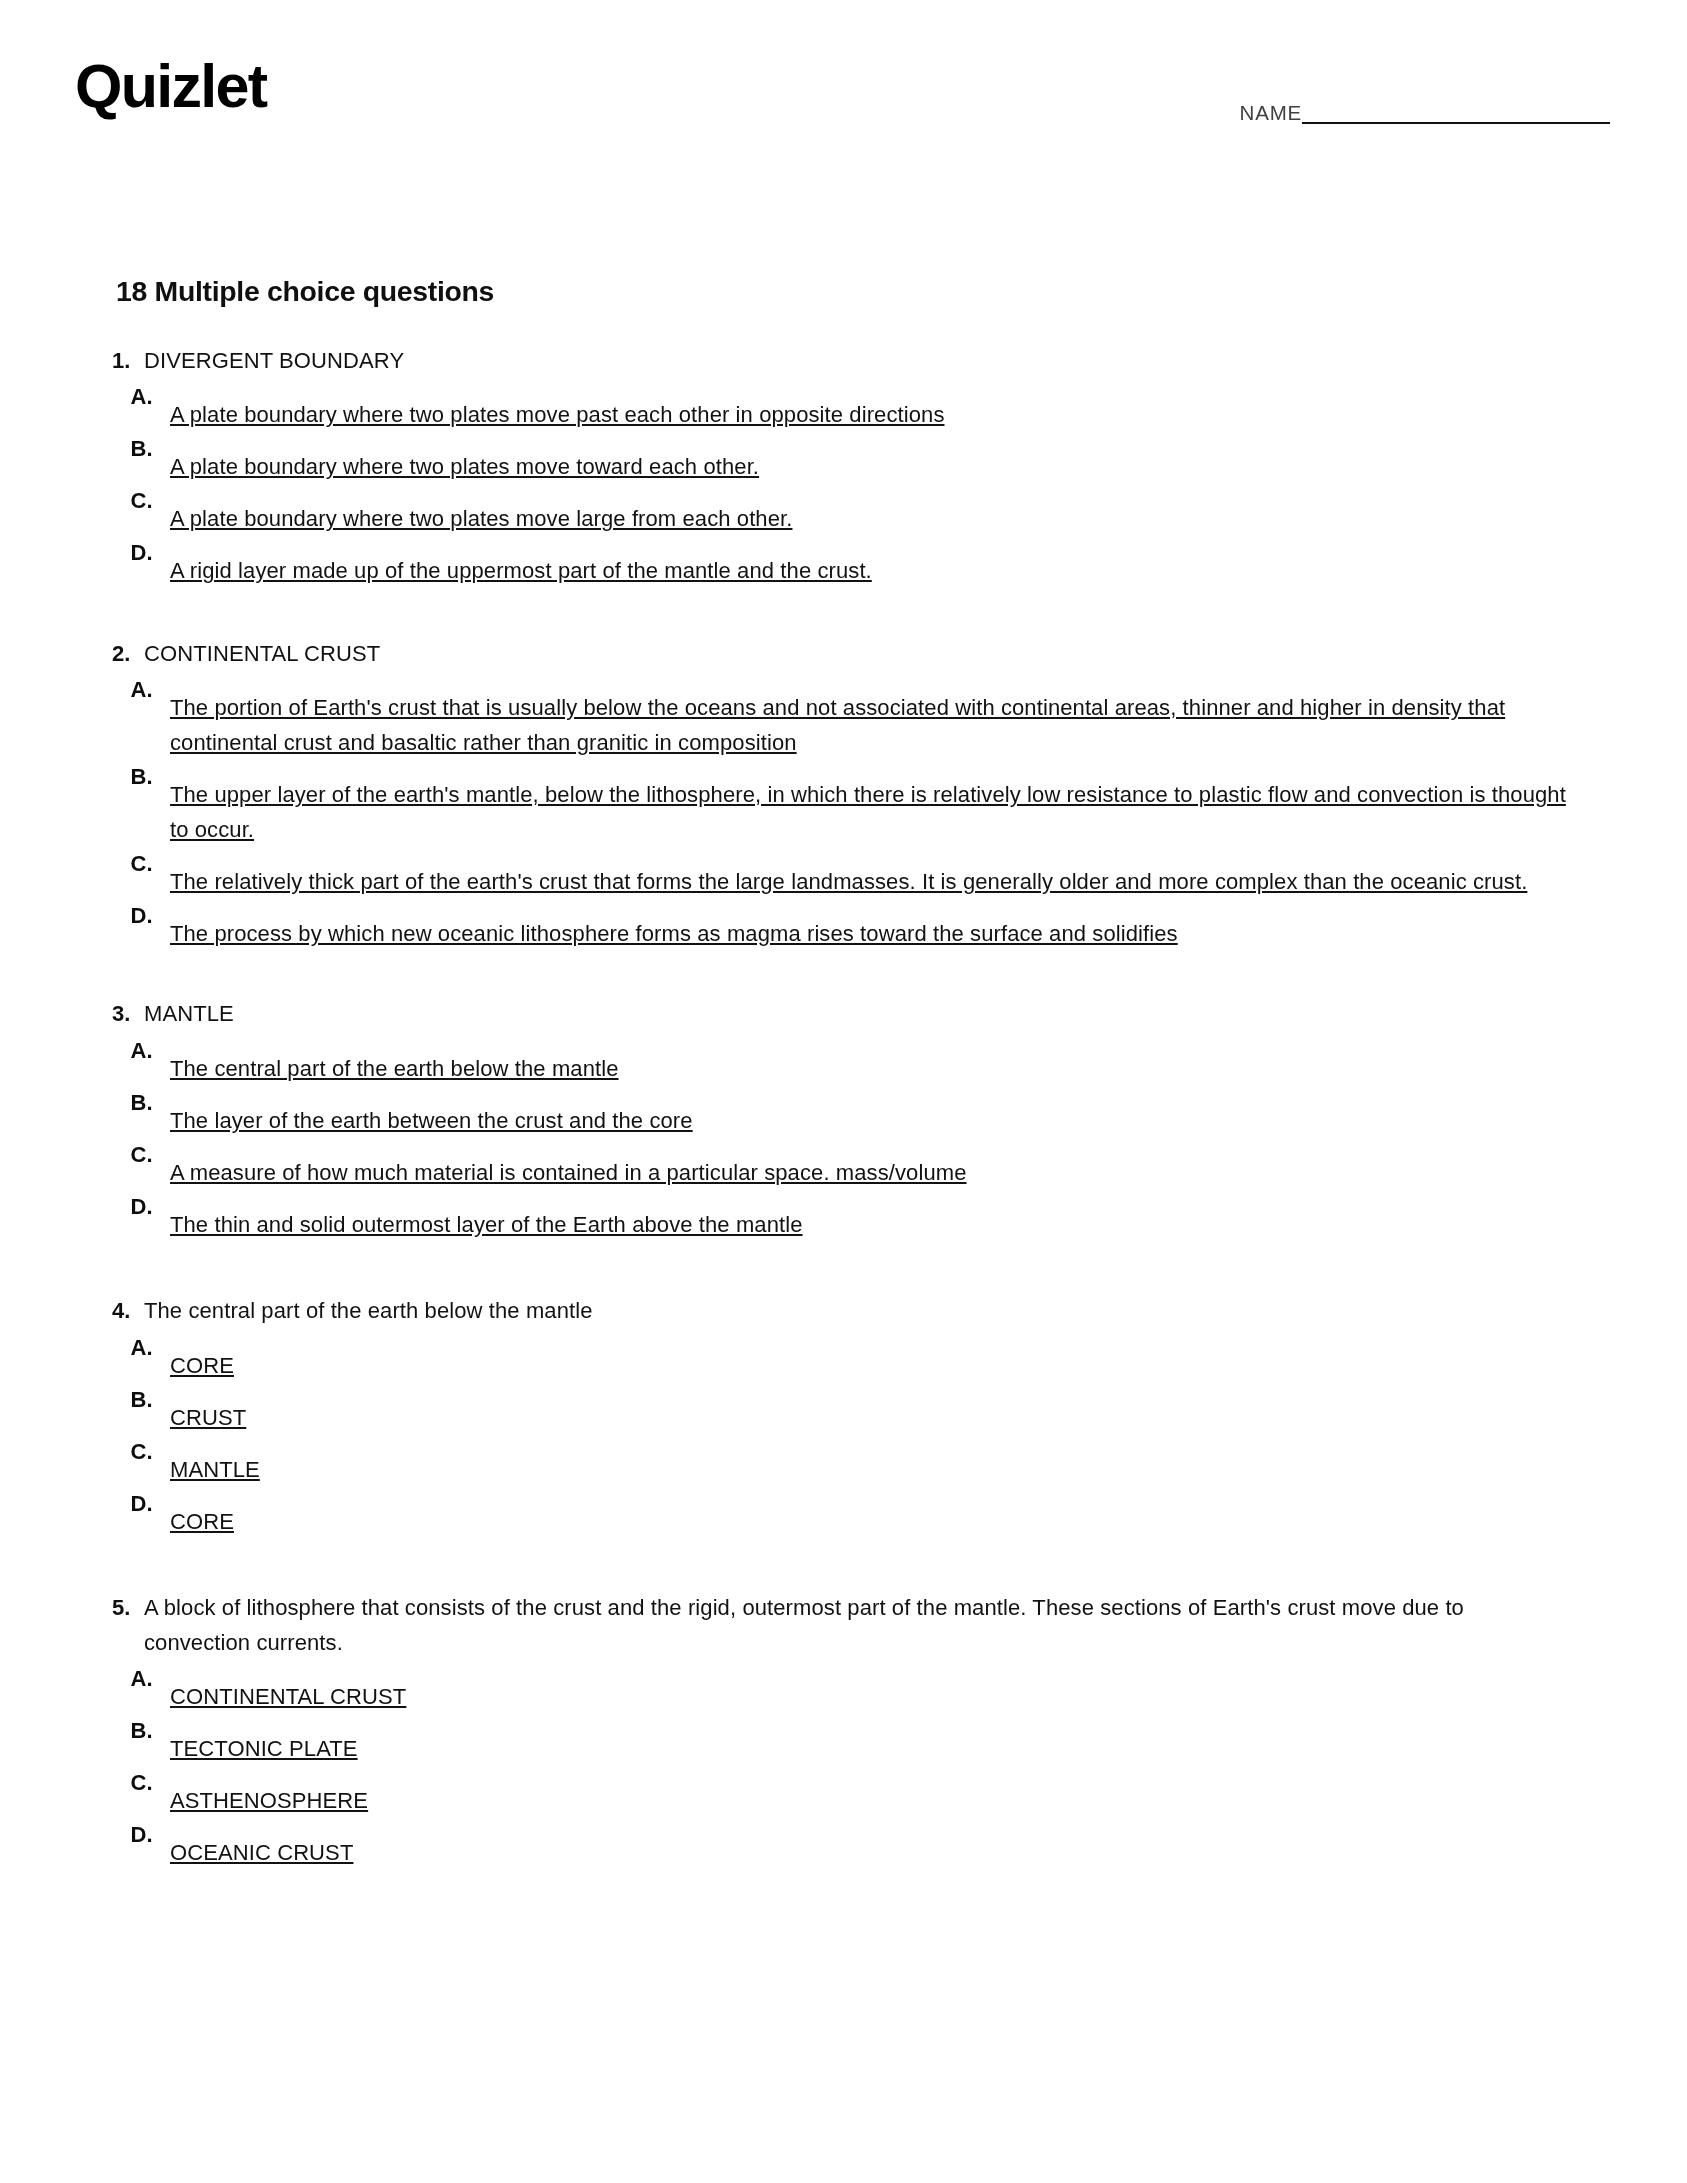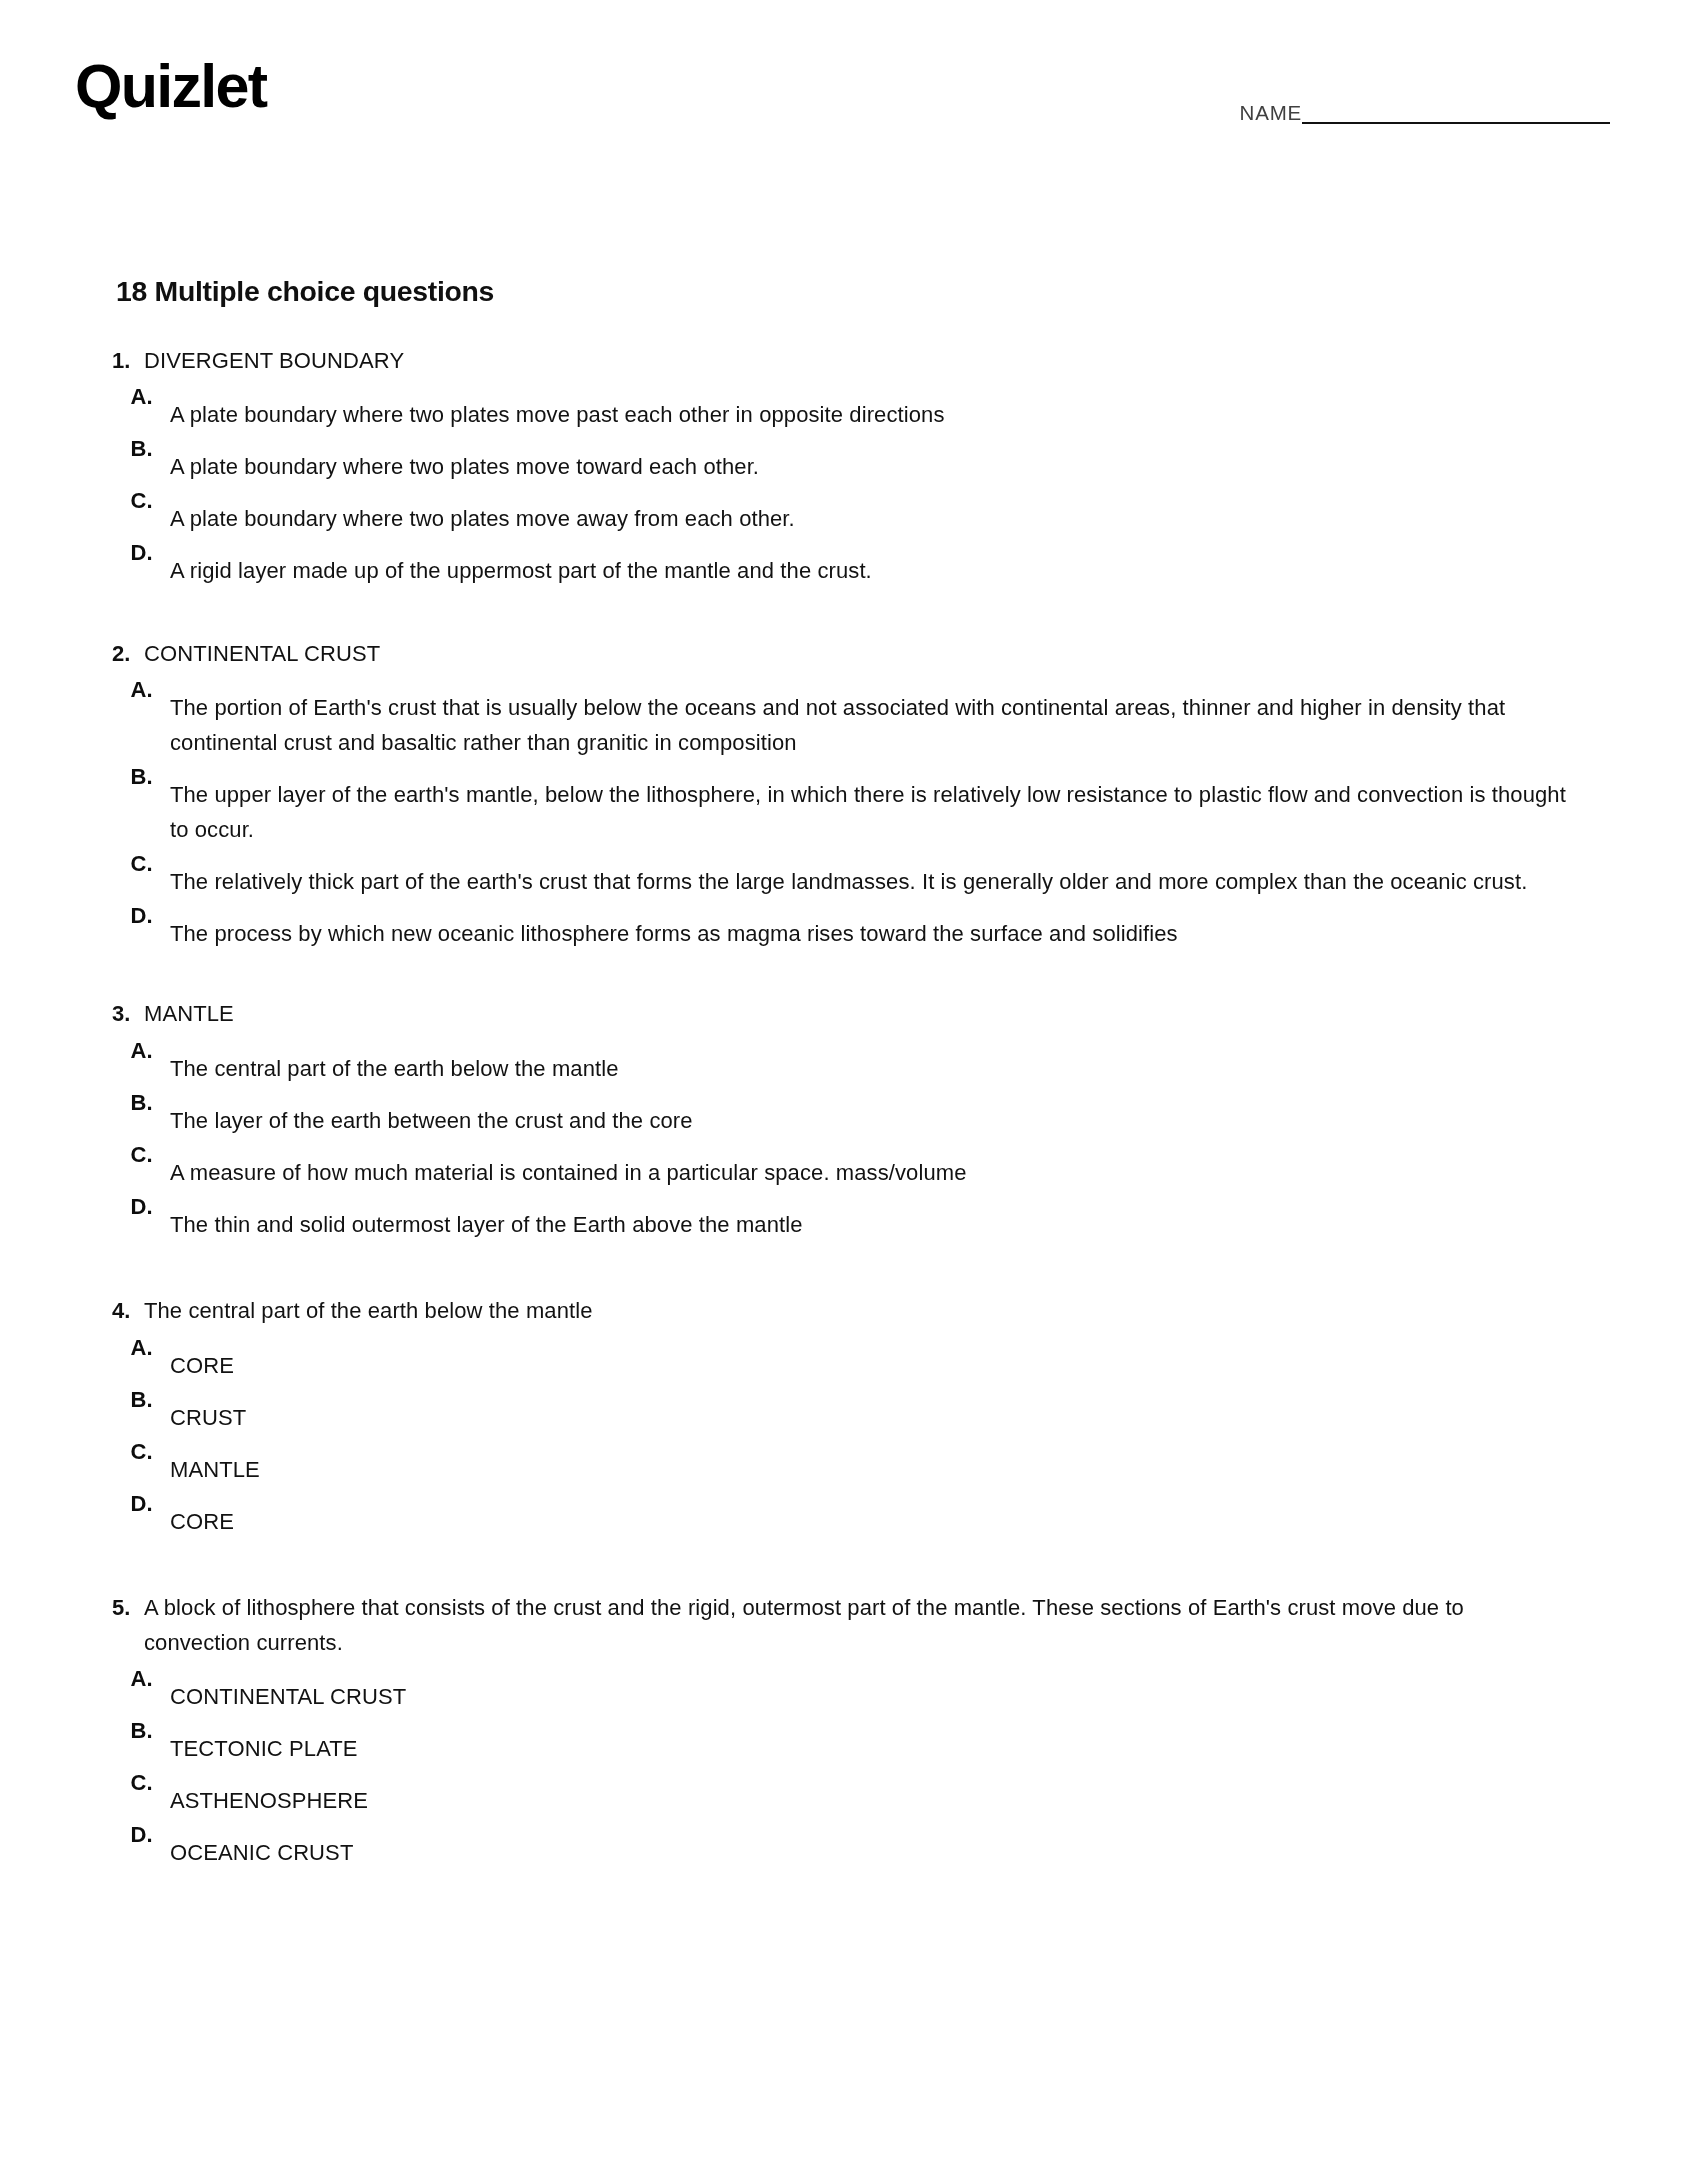--- a/index.html
+++ b/index.html
@@ -139,20 +139,21 @@
     line-height: 1.35;
     color: #0d0d0d;
   }
   .opt-text {
     display: block;
     font-size: 22px;
     line-height: 1.58;
     color: #121212;
     padding-top: 16px;
     letter-spacing: 0.1px;
+    text-decoration: underline;
   }
 
   
   .question.q1 { margin-bottom: 48px; }
   .question.q2 { margin-bottom: 46px; }
   .question.q3 { margin-bottom: 52px; }
   .question.q4 { margin-bottom: 52px; }
   .question.q5 { margin-bottom: 0; }
 </style>
 </head>
@@ -179,21 +180,21 @@
             <div class="option">
               <span class="opt-letter">A.</span>
               <span class="opt-text">A plate boundary where two plates move past each other in opposite directions</span>
             </div>
             <div class="option">
               <span class="opt-letter">B.</span>
               <span class="opt-text">A plate boundary where two plates move toward each other.</span>
             </div>
             <div class="option">
               <span class="opt-letter">C.</span>
-              <span class="opt-text">A plate boundary where two plates move away from each other.</span>
+              <span class="opt-text">A plate boundary where two plates move large from each other.</span>
             </div>
             <div class="option">
               <span class="opt-letter">D.</span>
               <span class="opt-text">A rigid layer made up of the uppermost part of the mantle and the crust.</span>
             </div>
           </div>
         </div>
         <div class="question q2">
           <div class="q-head"><span class="q-num">2.</span><span class="q-text">CONTINENTAL CRUST</span></div>
           <div class="options">

